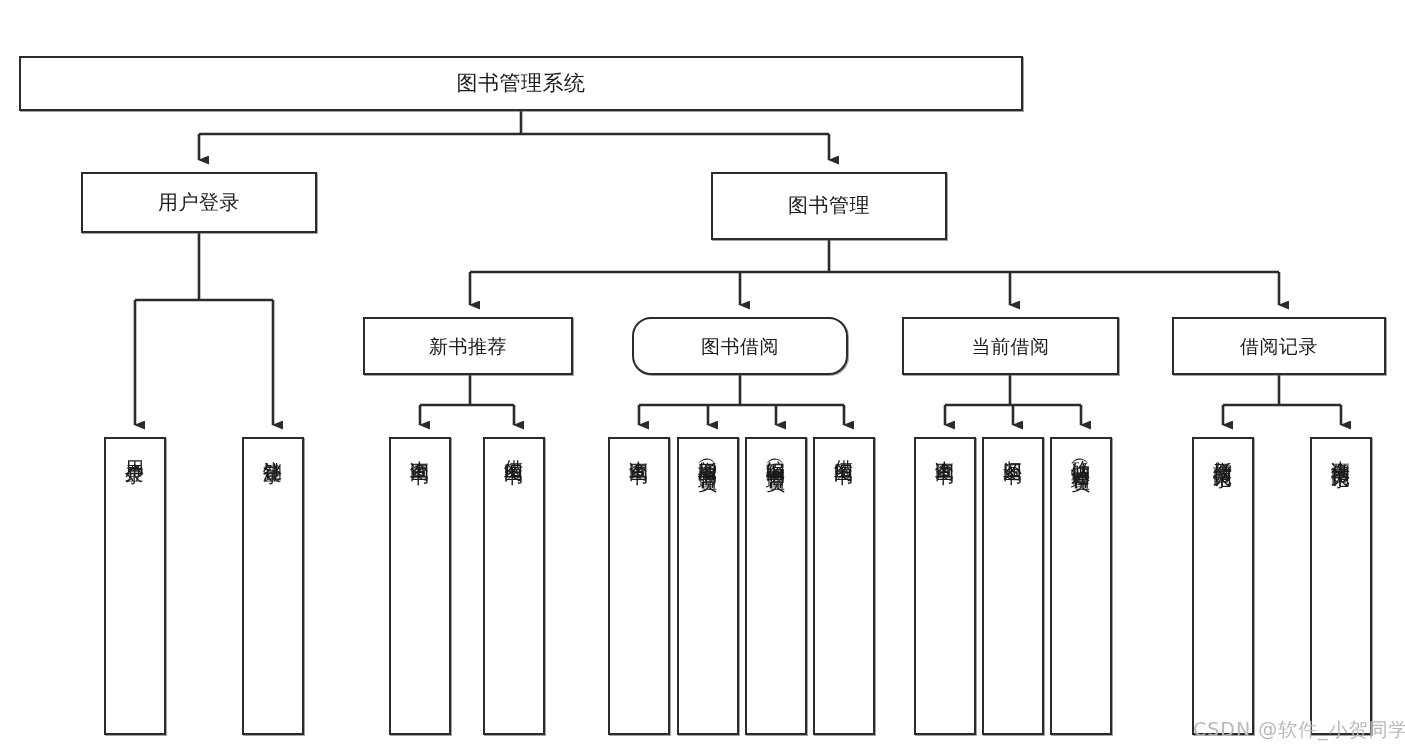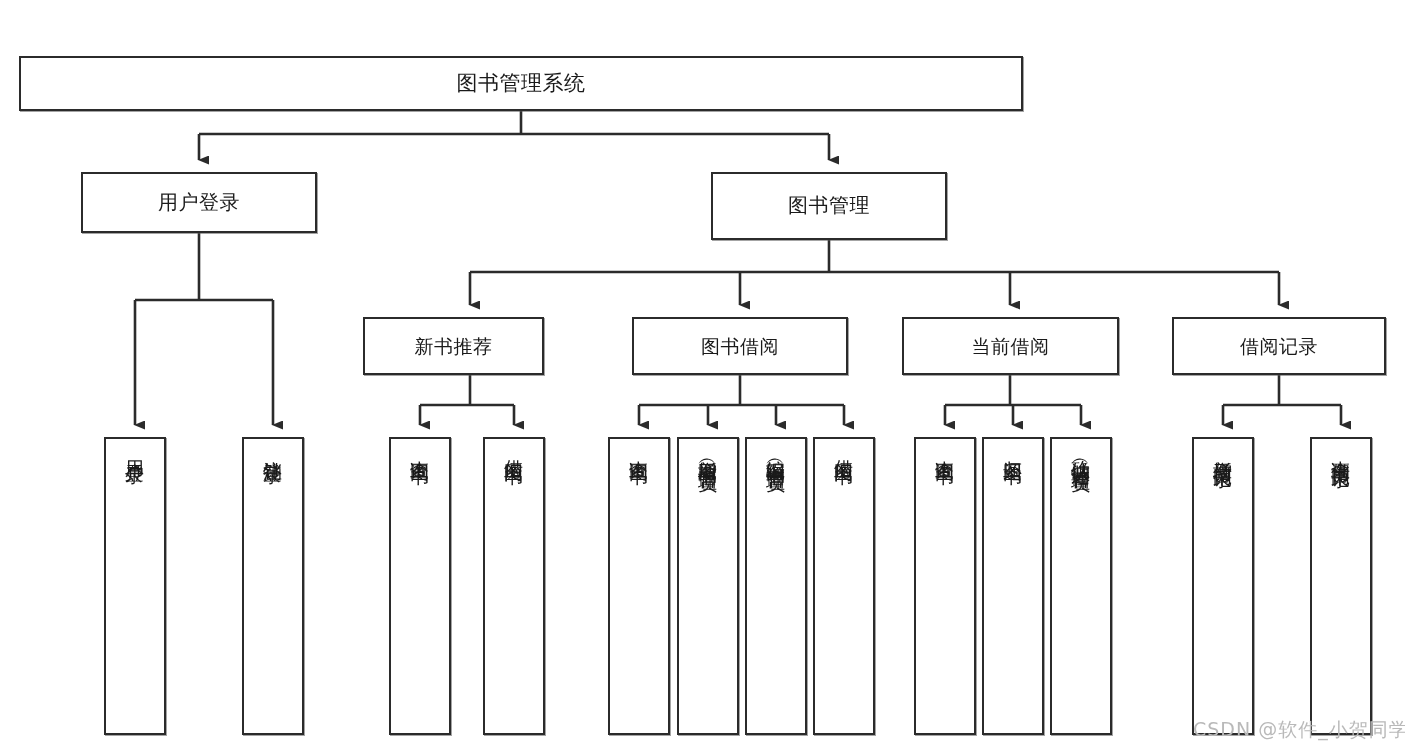--- a/index.html
+++ b/index.html
@@ -128,24 +128,24 @@
 
   <div id="lvl2-host">
       <div class="node lvl2" style="left: 81px; top: 172px; width: 236px; height: 61px;">
         <span class="label">用户登录</span>
       </div>
       <div class="node lvl2" style="left: 711px; top: 172px; width: 236px; height: 68px;">
         <span class="label">图书管理</span>
       </div>
     </div>
   <div id="lvl3-host">
-      <div class="node lvl3" style="left: 363px; top: 317px; width: 181px; height: 58px;">
+      <div class="node lvl3" style="left: 363px; top: 317px; width: 210px; height: 58px;">
         <span class="label">新书推荐</span>
       </div>
-      <div class="node lvl3" style="left: 632px; top: 317px; width: 216px; height: 58px;">
+      <div class="node lvl3" style="left: 632px; top: 317px; width: 216px; height: 58px; border-radius: 19px;">
         <span class="label">图书借阅</span>
       </div>
       <div class="node lvl3" style="left: 902px; top: 317px; width: 217px; height: 58px;">
         <span class="label">当前借阅</span>
       </div>
       <div class="node lvl3" style="left: 1172px; top: 317px; width: 214px; height: 58px;">
         <span class="label">借阅记录</span>
       </div>
     </div>
   <div id="leaf-host">

